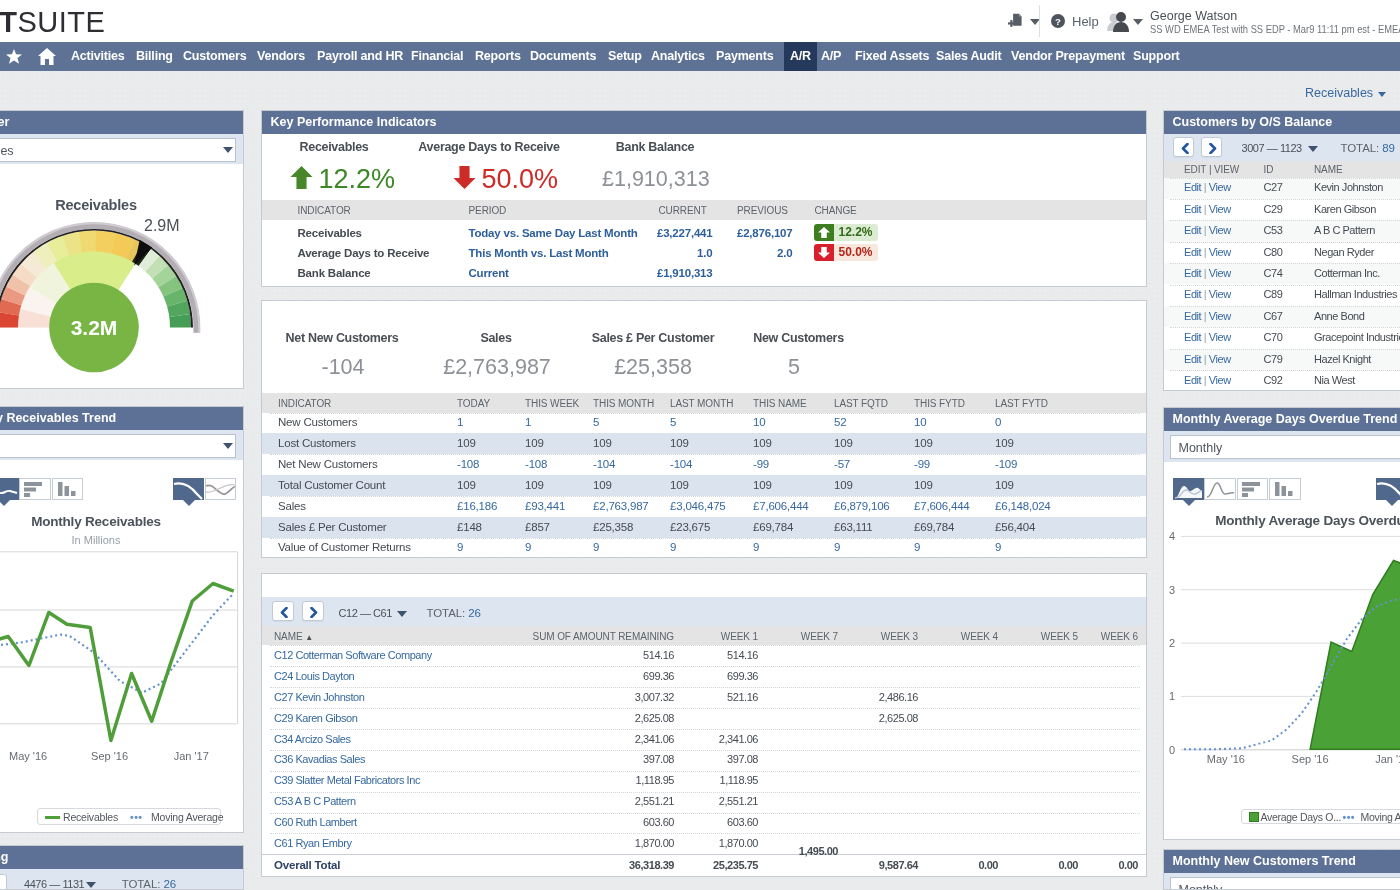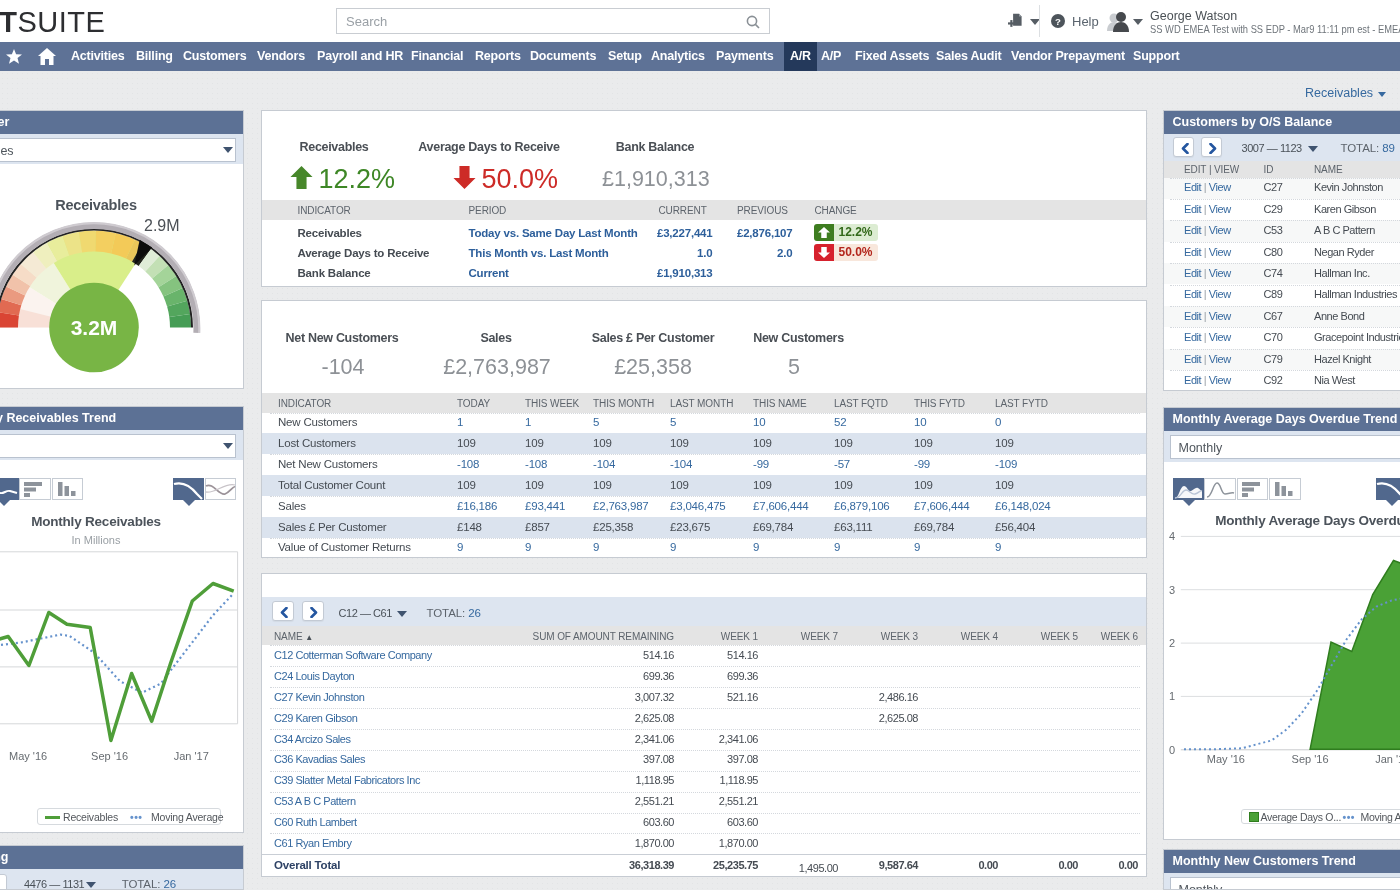--- a/index.html
+++ b/index.html
@@ -45,27 +45,20 @@
 .ptr { position:absolute; width:0; height:0; border-left:6px solid transparent; border-right:6px solid transparent; border-top:6px solid #51688d; }
 .ctitle { position:absolute; font-size:13.5px; font-weight:bold; color:#4c535b; transform:translateX(-50%); white-space:nowrap; letter-spacing:-0.2px; }
 .csub { position:absolute; font-size:11px; color:#9aa0a5; transform:translateX(-50%); }
 .legbox { position:absolute; border:1px solid #d6dade; border-radius:3px; background:#fff; }
 </style>
 </head>
 <body>
 <div id="content"></div>
 <div id="topbar">
   <div id="logo"><b>NET</b>SUITE</div>
-  <div id="search">
-      <span class="phd">Search</span>
-    <svg class="abs" style="right:8px;top:5px" width="16" height="16" viewBox="0 0 16 16">
-        <circle cx="7" cy="7" r="4.6" fill="none" stroke="#8a9096" stroke-width="1.6"></circle>
-        <line x1="10.4" y1="10.4" x2="14" y2="14" stroke="#8a9096" stroke-width="1.6"></line>
-      </svg>
-  </div>
   <svg class="abs" style="left:1008px;top:13px" width="17" height="17" viewBox="0 0 20 20">
       <path d="M6 1 h7 l3 3 v11 h-10 z" fill="#565d64"></path>
       <path d="M13 1 l3 3 h-3 z" fill="#9aa0a5"></path>
       <rect x="0" y="11" width="8" height="2.6" fill="#565d64"></rect>
       <rect x="2.7" y="8.3" width="2.6" height="8" fill="#565d64"></rect>
     </svg>
   <div class="caret" style="left:1030px;top:19px;border-top-color:#565d64"></div>
   <div class="abs" style="left:1039px;top:5px;width:1px;height:32px;background:#dcdfe2"></div>
   <svg class="abs" style="left:1051px;top:14px" width="14" height="14" viewBox="0 0 16 16">
       <circle cx="8" cy="8" r="8" fill="#4d545b"></circle>
@@ -212,20 +205,21 @@
     </div>
 <div class="tbar" style="position:absolute;left:0;top:23px;width:298.5px;height:22.4px"></div>
 
 <div class="navbtn" style="left:38.5px;top:28px"></div>
 <div class="cell sm" style="left:78px;top:32px;color:#4a5158">4476 — 1131</div>
 <div class="caretb" style="left:140px;top:36px"></div>
 <div class="hcell" style="left:175.7px;top:32px;font-size:11.5px">TOTAL: <span style="color:#36699f">26</span></div>
 </div>
 
 <div class="panel" style="left:260.5px;top:109.5px;width:886.5px;height:177.5px">
+  <div class="ph">Key Performance Indicators</div>
   <div class="kpilabel" style="left:72.5px;top:29px">Receivables</div>
   <div class="kpilabel" style="left:227.5px;top:29px">Average Days to Receive</div>
   <div class="kpilabel" style="left:393.5px;top:29px">Bank Balance</div>
   <svg class="abs" style="left:28px;top:55px" width="23" height="23" viewBox="0 0 24 25">
       <path d="M12 0 L24 12 H17.5 V25 H6.5 V12 H0 z" fill="#47872a"></path>
     </svg>
   <div class="abs" style="left:57px;top:53px;font-size:27px;color:#3e8726">12.2%</div>
   <svg class="abs" style="left:191px;top:55px" width="23" height="23" viewBox="0 0 24 25">
       <path d="M12 25 L24 13 H17.5 V0 H6.5 V13 H0 z" fill="#cd2b27"></path>
     </svg>
@@ -411,21 +405,21 @@
 <div class="cell num sm" style="left:302.5px;top:242.4px;width:110px">603.60</div>
 <div class="cell num sm" style="left:386.5px;top:242.4px;width:110px">603.60</div>
 <div class="rowline" style="left:8px;top:259.7px;width:870px"></div>
 <div class="cell link sm" style="left:12.5px;top:263.3px">C61 Ryan Embry</div>
 <div class="cell num sm" style="left:302.5px;top:263.3px;width:110px">1,870.00</div>
 <div class="cell num sm" style="left:386.5px;top:263.3px;width:110px">1,870.00</div>
 <div class="abs" style="left:0;top:280.6px;width:886.5px;height:0;border-top:1px solid #c9ced5"></div>
 <div class="cell" style="left:12.5px;top:285.6px;font-weight:bold;color:#2e4265">Overall Total</div>
 <div class="cell num sm" style="left:302.5px;top:285.6px;width:110px;font-weight:bold">36,318.39</div>
 <div class="cell num sm" style="left:386.5px;top:285.6px;width:110px;font-weight:bold">25,235.75</div>
-<div class="cell num sm" style="left:466.5px;top:288px;width:110px;font-weight:normal">1,495.00</div>
+<div class="cell num sm" style="left:466.5px;top:271px;width:110px;font-weight:bold">1,495.00</div>
 <div class="cell num sm" style="left:546.5px;top:285.6px;width:110px;font-weight:bold">9,587.64</div>
 <div class="cell num sm" style="left:626.5px;top:285.6px;width:110px;font-weight:bold">0.00</div>
 <div class="cell num sm" style="left:706.5px;top:285.6px;width:110px;font-weight:bold">0.00</div>
 <div class="cell num sm" style="left:766.5px;top:285.6px;width:110px;font-weight:bold">0.00</div>
 </div>
 <div class="panel" style="left:1162.5px;top:109.5px;width:298.5px;height:281px">
 <div class="ph">Customers by O/S Balance</div>
 <div class="tbar" style="position:absolute;left:0;top:23px;width:298.5px;height:27.5px"></div>
 <div class="navbtn" style="left:9.5px;top:26.5px;width:21px;height:20px">
       <svg class="chv" width="8" height="11" viewBox="0 0 8 11">
@@ -459,21 +453,21 @@
 <div class="cell sm" style="left:100px;top:113.6px">C53</div>
 <div class="cell sm" style="left:150.5px;top:113.6px">A B C Pattern</div>
 <div class="rowline" style="left:6px;top:131.2px;width:288px"></div>
 <div class="cell sm" style="left:20.5px;top:135.0px"><span class="link">Edit</span> <span style="color:#9aa0a6">|</span> <span class="link">View</span></div>
 <div class="cell sm" style="left:100px;top:135.0px">C80</div>
 <div class="cell sm" style="left:150.5px;top:135.0px">Negan Ryder</div>
 <div class="abs" style="left:0;top:152.6px;width:298.5px;height:21.4px;background:#f7f8f8"></div>
 <div class="rowline" style="left:6px;top:152.6px;width:288px"></div>
 <div class="cell sm" style="left:20.5px;top:156.4px"><span class="link">Edit</span> <span style="color:#9aa0a6">|</span> <span class="link">View</span></div>
 <div class="cell sm" style="left:100px;top:156.4px">C74</div>
-<div class="cell sm" style="left:150.5px;top:156.4px">Hallman Inc.</div>
+<div class="cell sm" style="left:150.5px;top:156.4px">Cotterman Inc.</div>
 <div class="rowline" style="left:6px;top:174.0px;width:288px"></div>
 <div class="cell sm" style="left:20.5px;top:177.8px"><span class="link">Edit</span> <span style="color:#9aa0a6">|</span> <span class="link">View</span></div>
 <div class="cell sm" style="left:100px;top:177.8px">C89</div>
 <div class="cell sm" style="left:150.5px;top:177.8px">Hallman Industries</div>
 <div class="abs" style="left:0;top:195.4px;width:298.5px;height:21.4px;background:#f7f8f8"></div>
 <div class="rowline" style="left:6px;top:195.4px;width:288px"></div>
 <div class="cell sm" style="left:20.5px;top:199.2px"><span class="link">Edit</span> <span style="color:#9aa0a6">|</span> <span class="link">View</span></div>
 <div class="cell sm" style="left:100px;top:199.2px">C67</div>
 <div class="cell sm" style="left:150.5px;top:199.2px">Anne Bond</div>
 <div class="rowline" style="left:6px;top:216.8px;width:288px"></div>

